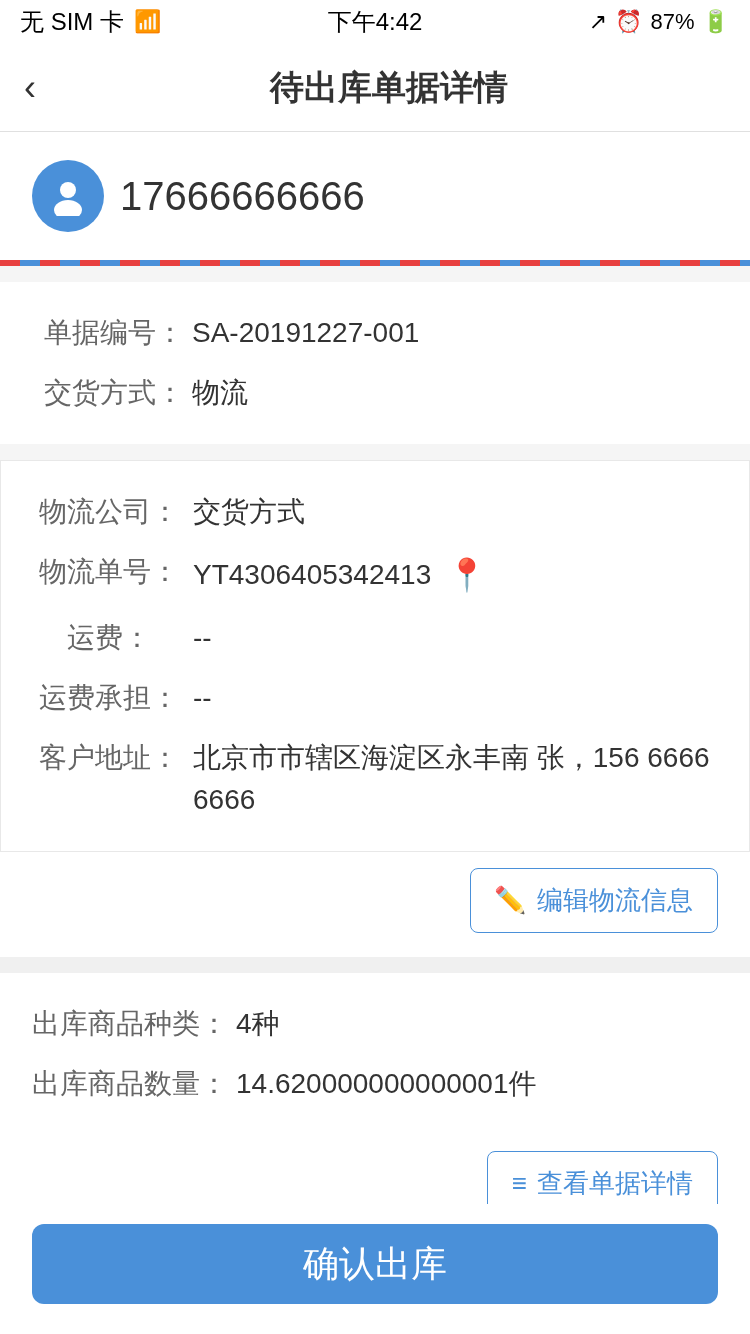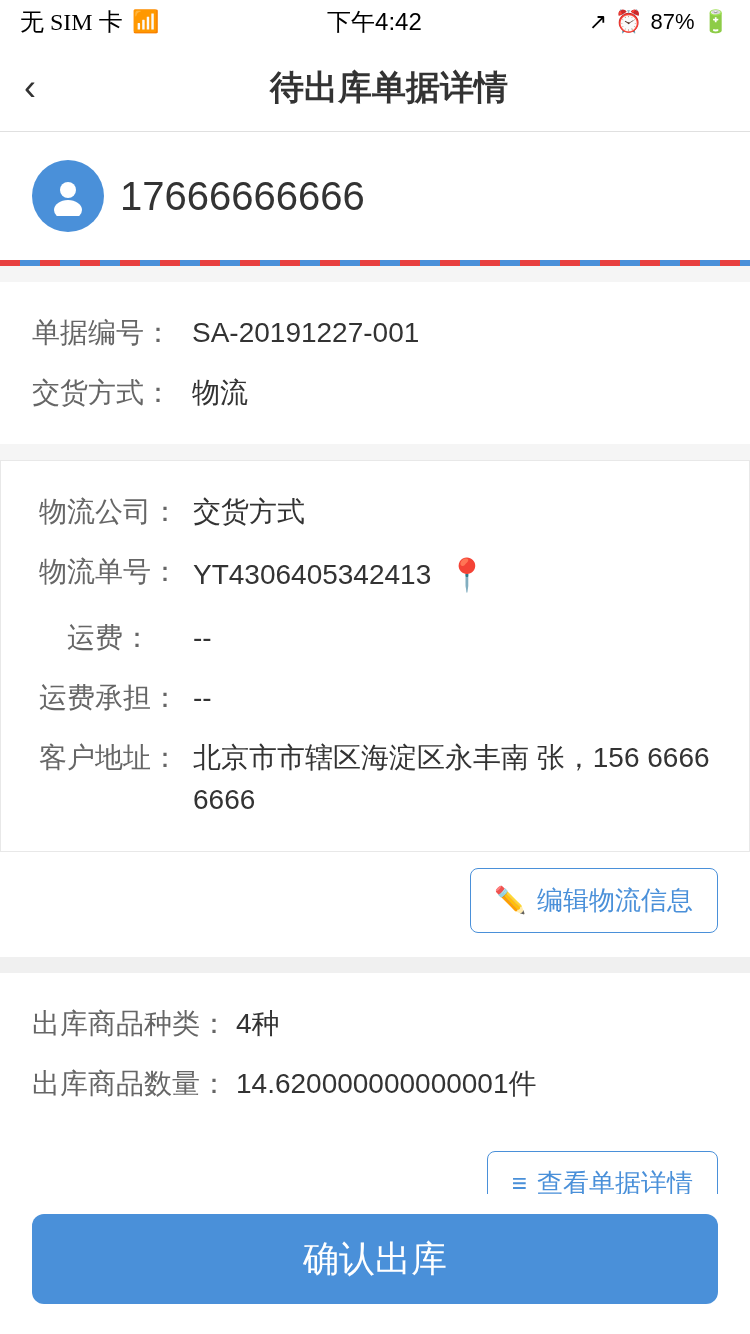--- a/index.html
+++ b/index.html
@@ -17,21 +17,21 @@
     .status-bar {
       background: white;
       height: 44px;
       display: flex;
       align-items: center;
       justify-content: space-between;
       padding: 0 20px;
       font-size: 24px;
       font-weight: 500;
     }
-    .status-left { display: flex; align-items: center; gap: 10px; font-family: Liberation Serif, serif; }
+    .status-left { display: flex; align-items: center; gap: 10px; }
     .status-right { display: flex; align-items: center; gap: 8px; font-size: 22px; }
     .wifi-icon { font-size: 22px; }
 
     
     .nav-bar {
       background: white;
       height: 88px;
       display: flex;
       align-items: center;
       justify-content: center;
@@ -100,20 +100,21 @@
       display: flex;
       align-items: flex-start;
       margin-bottom: 18px;
       line-height: 1.5;
     }
     .info-row:last-child { margin-bottom: 0; }
     .info-label {
       color: #666;
       font-size: 28px;
       min-width: 160px;
+      text-align: right;
       flex-shrink: 0;
       padding-right: 8px;
     }
     .info-value {
       color: #333;
       font-size: 28px;
       flex: 1;
     }
 
     
@@ -219,21 +220,21 @@
       width: 750px;
       background: white;
       padding: 20px 0 30px;
     }
     .confirm-btn {
       margin: 0 32px;
       background: #4a90d9;
       color: white;
       border: none;
       border-radius: 12px;
-      height: 90px;
+      height: 80px;
       width: calc(100% - 64px);
       font-size: 36px;
       font-weight: 500;
       cursor: pointer;
       display: flex;
       align-items: center;
       justify-content: center;
     }
 
     .page-content {

